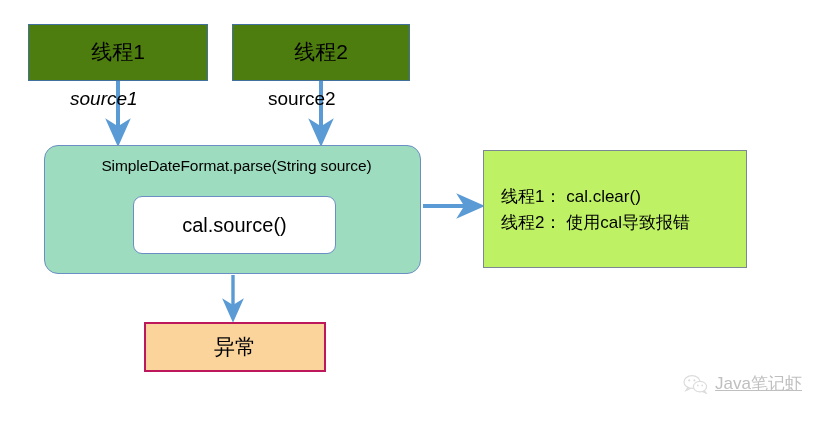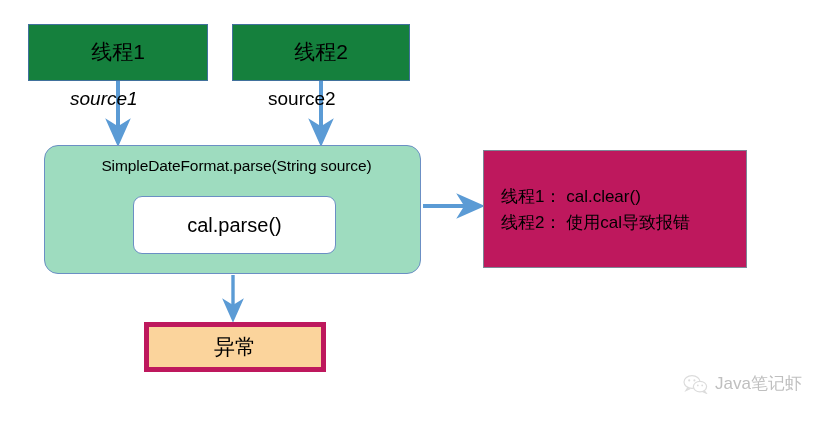--- a/index.html
+++ b/index.html
@@ -23,21 +23,21 @@
     display: flex;
     align-items: center;
     justify-content: center;
     color: #000000;
     text-align: center;
     line-height: 1.25;
   }
 
   
   .thread-box {
-    background: #15803d;
+    background: #4d7c0f;
     border: 1px solid #41719C;
     font-size: 21px;
   }
   #thread1-box { left: 28px;  top: 24px; width: 180px; height: 57px; }
   #thread2-box { left: 232px; top: 24px; width: 178px; height: 57px; text-align: center; }
 
   
   #method-box {
     left: 44px;
     top: 145px;
@@ -70,21 +70,21 @@
     border-radius: 9px;
     font-size: 20px;
   }
 
   
   #note-box {
     left: 483px;
     top: 150px;
     width: 264px;
     height: 118px;
-    background: #be185d;
+    background: #bef264;
     border: 1px solid #7C8796;
     display: block;
     padding: 17px;
   }
   #note-lines {
     position: absolute;
     left: 17px;
     top: 50%;
     transform: translateY(-50%);
     text-align: left;
@@ -94,21 +94,21 @@
     white-space: nowrap;
   }
 
   
   #exception-box {
     left: 144px;
     top: 322px;
     width: 182px;
     height: 50px;
     background: #FBD49C;
-    border: 5px solid #be185d;
+    border: 2px solid #be185d;
     font-size: 21px;
   }
 
   
   .edge-label {
     position: absolute;
     font-size: 19px;
     color: #000000;
     white-space: nowrap;
   }
@@ -136,20 +136,21 @@
   #wm-brand {
     position: absolute;
     right: 8px;
     top: 0;
     display: flex;
     align-items: center;
     gap: 6px;
     color: #BFBFBF;
     font-size: 17px;
     white-space: nowrap;
+    text-decoration: underline;
   }
   #wm-url {
     position: absolute;
     right: 6px;
     top: 24px;
     color: #DCDCDC;
     font-size: 13px;
     white-space: nowrap;
   }
 </style>
@@ -186,21 +187,21 @@
   </div>
 
   <div class="edge-label" id="label-source1">source1</div>
   <div class="edge-label" id="label-source2">source2</div>
 
   <div class="node" id="method-box">
     <div id="method-signature">SimpleDateFormat.parse(String source)</div>
   </div>
 
   <div class="node" id="inner-box">
-    <span>cal.parse()</span>
+    <span>cal.source()</span>
   </div>
 
   <div class="node" id="note-box">
     <div id="note-lines">
       <div>线程1： cal.clear()</div>
       <div>线程2： 使用cal导致报错</div>
     </div>
   </div>
 
   <div class="node" id="exception-box">

